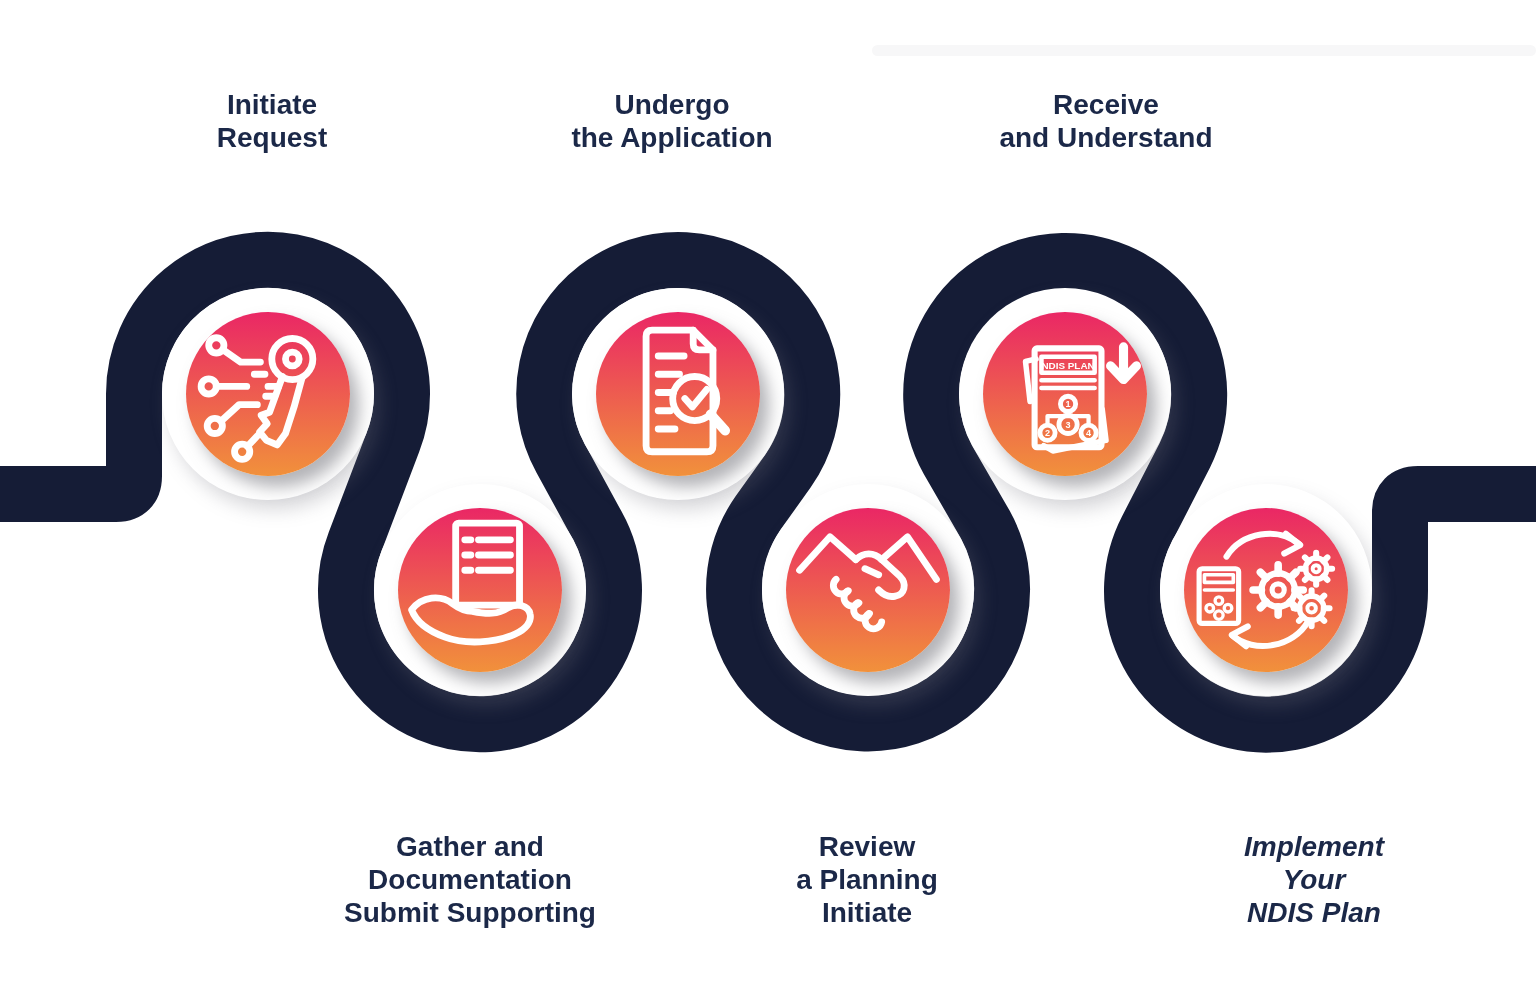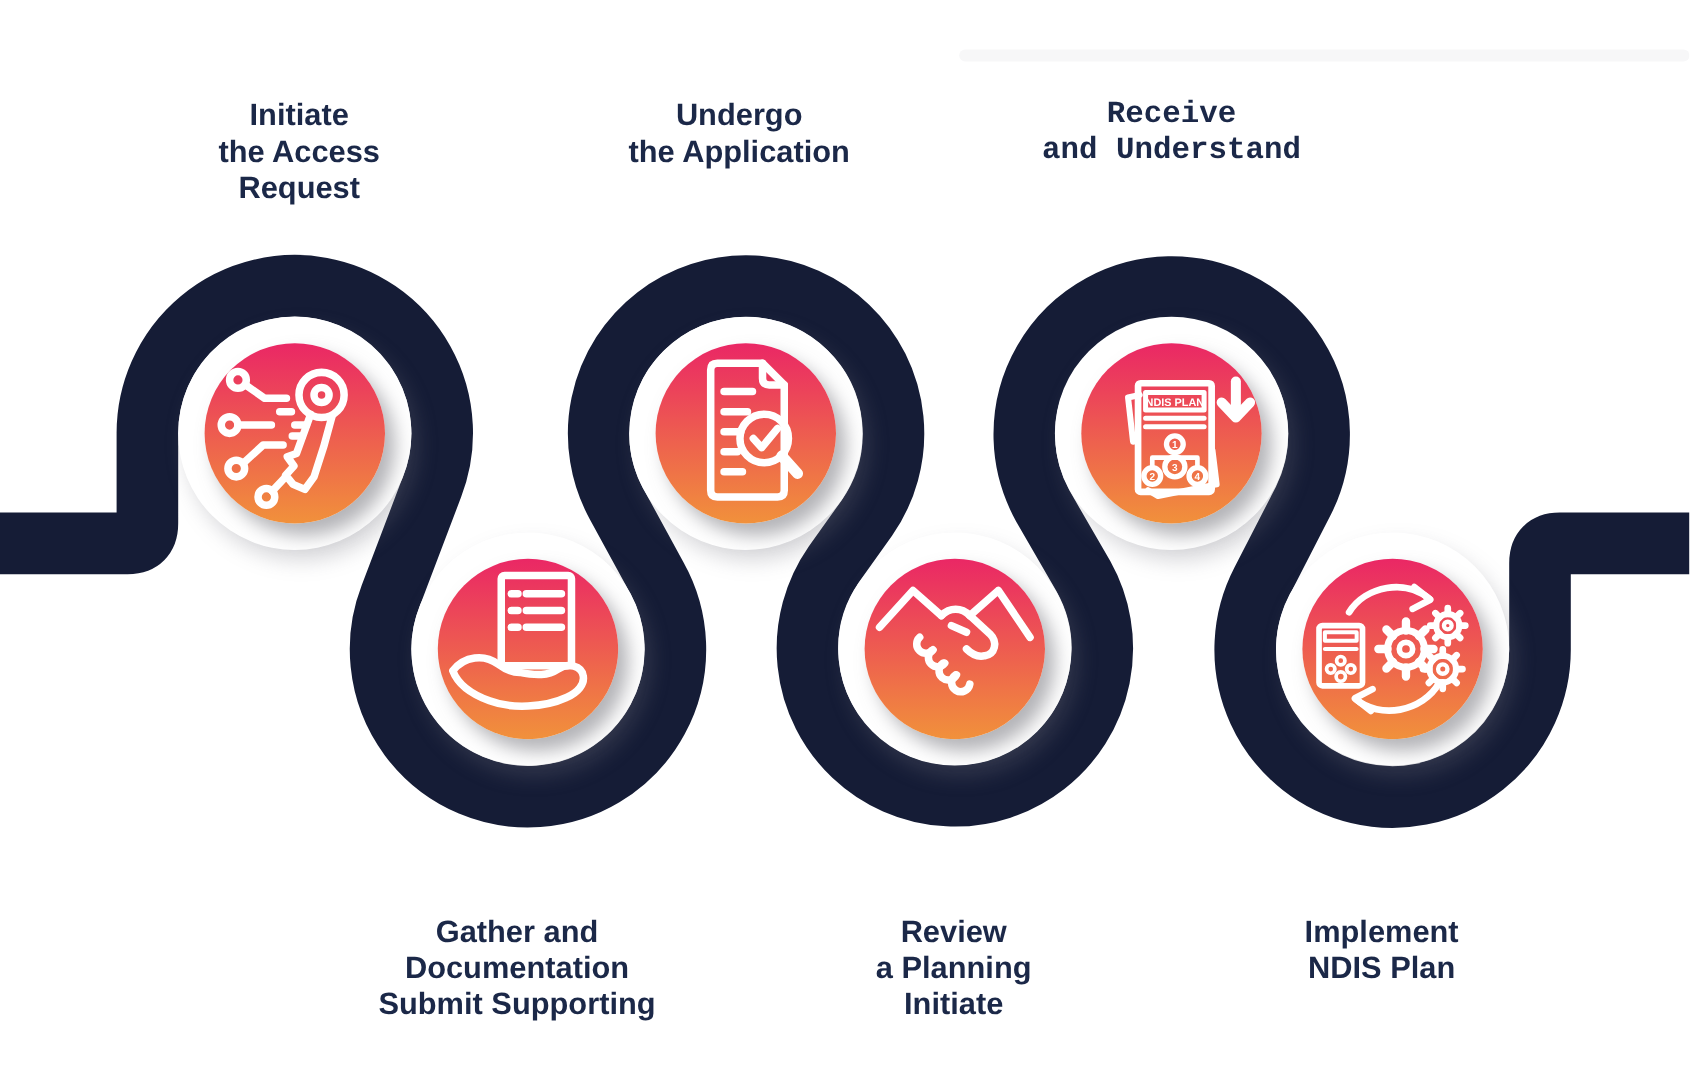--- a/index.html
+++ b/index.html
@@ -66,21 +66,20 @@
         <path d="M 20.5 21 L 32 29 L 45 29"></path>
         <path d="M 16 45 L 36 45"></path>
         <path d="M 19.5 67.5 L 31 57 L 43 57"></path>
         <path d="M 36.5 84.5 L 44 76.5"></path>
         <path d="M 41 37 h 7 M 50 45 h 7 M 48.5 51.5 h 6"></path>
       </svg>
     </div>
   </div>
   <div class="label" style="left:72px;top:88px;">
     <div>Initiate</div>
-    <div>the Access</div>
     <div>Request</div>
   </div>
 
   <div class="disc" style="left:374px;top:484px;">
     <div class="grad">
       <svg class="icon" width="152" height="152" viewBox="0 0 100 100">
         <rect x="34" y="6" width="42" height="54" rx="2"></rect>
         <path d="M 40 17 h 4 M 40 27 h 4 M 40 37 h 4"></path>
         <path d="M 49 17 H 70 M 49 27 H 70 M 49 37 H 70"></path>
         <path d="M 5 63 C 12 54 24 53 32 59 C 36 62 40 64 45 64 C 55 66 62 66 68 62
@@ -148,21 +147,21 @@
         <circle cx="65.5" cy="75.5" r="5" stroke-width="3.2"></circle>
         <text x="52" y="58.8" font-size="6" text-anchor="middle">1</text>
         <text x="38.5" y="77.8" font-size="6" text-anchor="middle">2</text>
         <text x="52" y="72.3" font-size="6" text-anchor="middle">3</text>
         <text x="65.5" y="77.8" font-size="6" text-anchor="middle">4</text>
         <path d="M 88.5 19 V 38" stroke-width="6"></path>
         <path d="M 80 31.5 L 88.5 40.5 L 97 31.5" stroke-width="6"></path>
       </svg>
     </div>
   </div>
-  <div class="label" style="left:865px;top:88px;font-family:Liberation Mono, monospace;">
+  <div class="label" style="left:906px;top:88px;">
     <div>Receive</div>
     <div>and Understand</div>
   </div>
 
   <div class="disc" style="left:1160px;top:484px;">
     <div class="grad">
       <svg class="icon" width="152" height="152" viewBox="0 0 100 100">
         <path d="M 24 28 C 34 12 58 8 72 20" stroke-width="4"></path>
         <path d="M 63 13 L 72.5 20.5 L 62 26" stroke-width="4"></path>
         <path d="M 78 70 C 68 88 42 92 28 80" stroke-width="4"></path>
@@ -179,18 +178,19 @@
         <path stroke-width="5" d="M 69 50 L 74.5 50 M 65.8 57.8 L 69.7 61.7 M 58 61 L 58 66.5 M 50.2 57.8 L 46.3 61.7 M 47 50 L 41.5 50 M 50.2 42.2 L 46.3 38.3 M 58 39 L 58 33.5 M 65.8 42.2 L 69.7 38.3"></path>
         <circle cx="83" cy="36" r="7" stroke-width="3.6"></circle>
         <circle cx="83" cy="36" r="2.3" stroke-width="2.6"></circle>
         <path stroke-width="4" d="M 90 36 L 93.5 36 M 87.9 40.9 L 90.4 43.4 M 83 43 L 83 46.5 M 78.1 40.9 L 75.6 43.4 M 76 36 L 72.5 36 M 78.1 31.1 L 75.6 28.6 M 83 29 L 83 25.5 M 87.9 31.1 L 90.4 28.6"></path>
         <circle cx="80" cy="62" r="8" stroke-width="3.6"></circle>
         <circle cx="80" cy="62" r="2.8" stroke-width="2.6"></circle>
         <path stroke-width="4" d="M 88 62 L 91.8 62 M 85.7 67.7 L 88.3 70.3 M 80 70 L 80 73.8 M 74.3 67.7 L 71.7 70.3 M 72 62 L 68.2 62 M 74.3 56.3 L 71.7 53.7 M 80 54 L 80 50.2 M 85.7 56.3 L 88.3 53.7"></path>
       </svg>
     </div>
   </div>
-  <div class="label" style="left:1056px;top:830px;">
+  <div class="label" style="left:1114px;top:830px;font-style:italic;">
     <div>Implement</div>
+    <div>Your</div>
     <div>NDIS Plan</div>
   </div>
 
 </div>
 
 </body></html>

